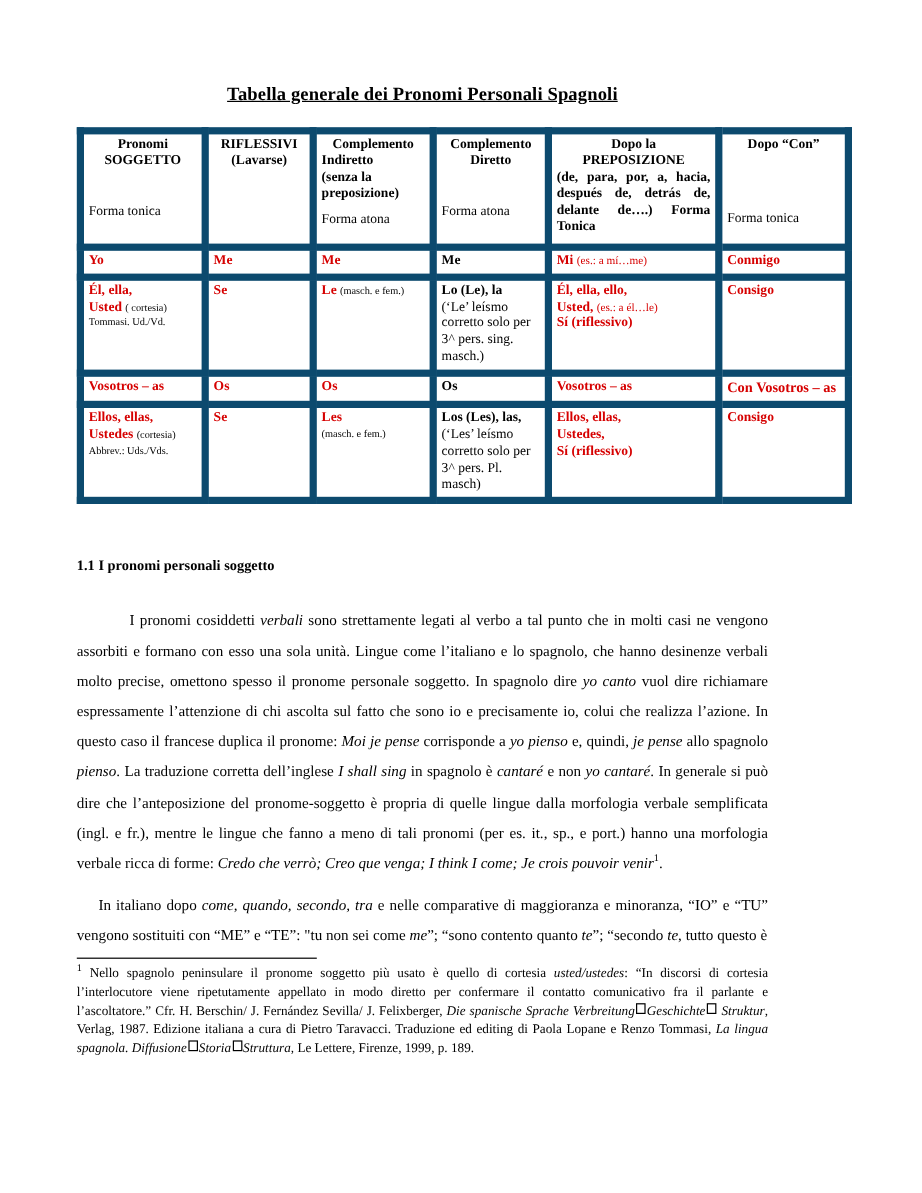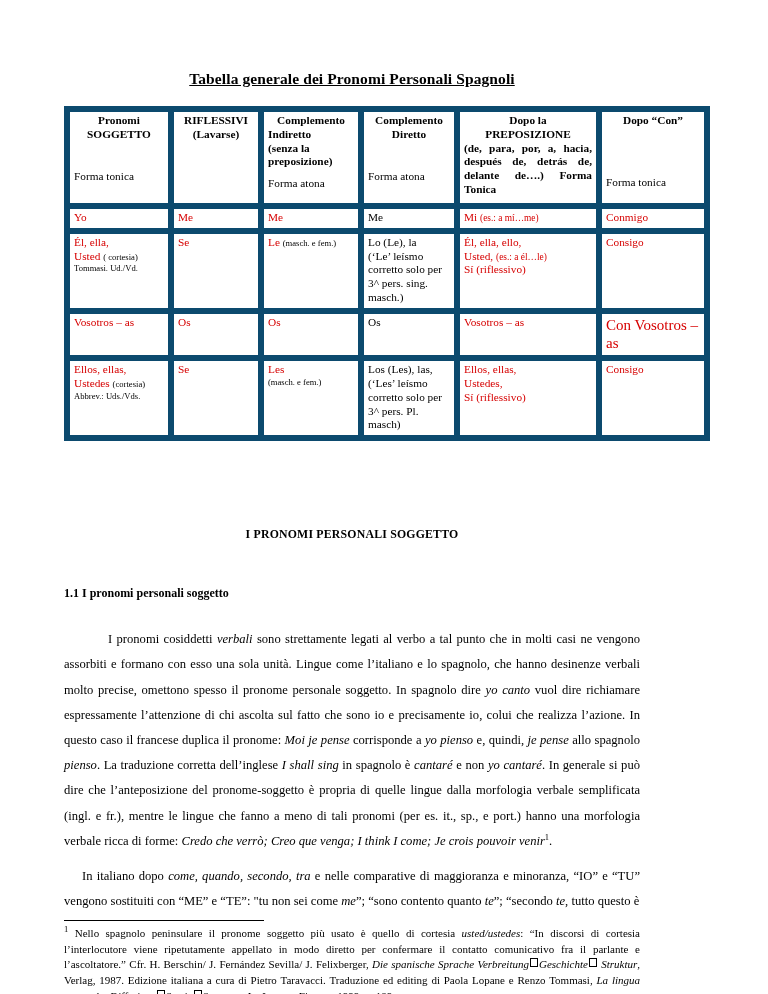--- a/index.html
+++ b/index.html
@@ -39,21 +39,21 @@
     font-size: 11.3px;
     line-height: 1.22;
   }
   .hdr {
     font-weight: bold;
     font-size: 11.6px;
   }
   .hdr .ctr { text-align: center; }
   .hdr .just { text-align: justify; }
   .red { color: #d60000; }
-  .bold { font-weight: normal; }
+  .bold { font-weight: bold; }
   .small { font-size: 8.6px; font-weight: normal; }
   .smallcaps { font-size: 9.4px; }
   .section-title {
     text-align: center;
     font-weight: bold;
     font-size: 11.8px;
     margin: 86px 0 0 0;
     letter-spacing: 0.2px;
   }
   .subsection {
@@ -173,21 +173,21 @@
       <td><span class="red bold">Consigo</span></td>
     </tr>
 
 
     <tr>
       <td><span class="red bold">Vosotros – as</span></td>
       <td><span class="red bold">Os</span></td>
       <td><span class="red bold">Os</span></td>
       <td><span class="bold">Os</span></td>
       <td><span class="red bold">Vosotros – as</span></td>
-      <td><span class="red bold" style="font-size:15px">Con Vosotros – as</span></td>
+      <td><span class="red bold" style="font-size:12px">Con Vosotros – as</span></td>
     </tr>
 
     <tr>
       <td>
         <div class="red bold">Ellos, ellas,</div>
         <div><span class="red bold">Ustedes</span> <span class="small">(cortesia)</span></div>
         <div class="small">Abbrev.: Uds./Vds.</div>
       </td>
       <td><span class="red bold">Se</span></td>
       <td>
@@ -201,21 +201,20 @@
       <td>
         <div class="red bold">Ellos, ellas,</div>
         <div class="red bold">Ustedes,</div>
         <div class="red bold">Sí (riflessivo)</div>
       </td>
       <td><span class="red bold">Consigo</span></td>
     </tr>
   </tbody>
     </table>
 
-  <div class="section-title">I PRONOMI PERSONALI  SOGGETTO</div>
 
   <div class="subsection">1.1  I pronomi personali soggetto</div>
 
   <p class="body"><span>I pronomi cosiddetti </span><span class="it">verbali</span><span>  sono strettamente legati al verbo a tal punto che in molti casi ne vengono assorbiti e formano con esso una sola unità.  Lingue come l’italiano e lo spagnolo, che hanno desinenze verbali molto precise, omettono spesso il pronome personale soggetto.  In spagnolo dire </span><span class="it">yo  canto</span><span>  vuol dire richiamare espressamente l’attenzione di chi ascolta sul fatto che sono io e precisamente io, colui che realizza l’azione. In questo caso il francese duplica il pronome:  </span><span class="it">Moi je pense</span><span> corrisponde a  </span><span class="it">yo pienso</span><span> e, quindi,  </span><span class="it">je pense</span><span> allo spagnolo </span><span class="it">pienso</span><span>. La traduzione corretta dell’inglese  </span><span class="it">I shall sing</span><span>  in spagnolo è  </span><span class="it">cantaré</span><span> e non  </span><span class="it">yo cantaré</span><span>.  In generale si può dire che l’anteposizione del pronome-soggetto è propria di quelle lingue dalla morfologia verbale semplificata (ingl. e fr.), mentre le lingue che fanno a meno di tali pronomi (per es. it., sp., e port.) hanno una morfologia verbale ricca di forme: </span><span class="it">Credo che verrò; Creo que venga; I think I come; Je crois pouvoir venir</span><sup>1</sup><span>.</span></p>
 
   <p class="body second"><span>In italiano dopo  </span><span class="it">come, quando, secondo,  tra</span><span> e nelle comparative di maggioranza e minoranza,   “IO” e “TU” vengono sostituiti con  “ME” e “TE”: "tu non sei come </span><span class="it">me</span><span>”; “sono contento quanto </span><span class="it">te</span><span>”; “secondo </span><span class="it">te</span><span>, tutto questo è</span></p>
 
   <hr class="fn-sep">
 
   <p class="footnote"><sup>1</sup> <span>Nello spagnolo peninsulare il pronome soggetto più usato  è quello di cortesia </span><span class="it">usted/ustedes</span><span>: “In discorsi di cortesia l’interlocutore viene ripetutamente appellato in modo diretto per confermare il contatto comunicativo fra il parlante e l’ascoltatore.” Cfr. H. Berschin/ J. Fernández Sevilla/ J. Felixberger, </span><span class="it">Die spanische Sprache Verbreitung</span><span class="box"></span><span class="it">Geschichte</span><span class="box"></span><span class="it"> Struktur</span><span>, Verlag, 1987. Edizione italiana a cura di Pietro Taravacci. Traduzione ed editing di Paola Lopane e Renzo Tommasi, </span><span class="it">La lingua spagnola. Diffusione</span><span class="box"></span><span class="it">Storia</span><span class="box"></span><span class="it">Struttura</span><span>, Le Lettere, Firenze, 1999, p. 189.</span></p>

